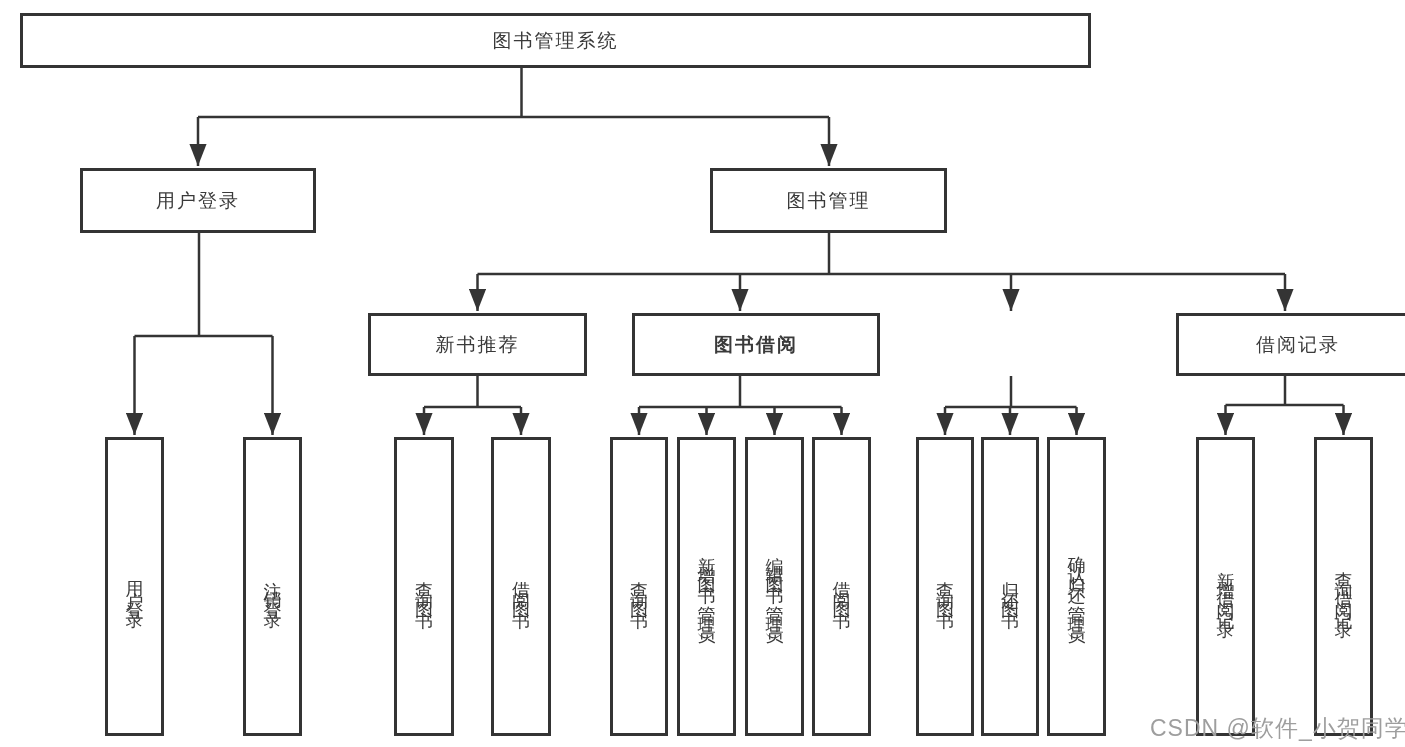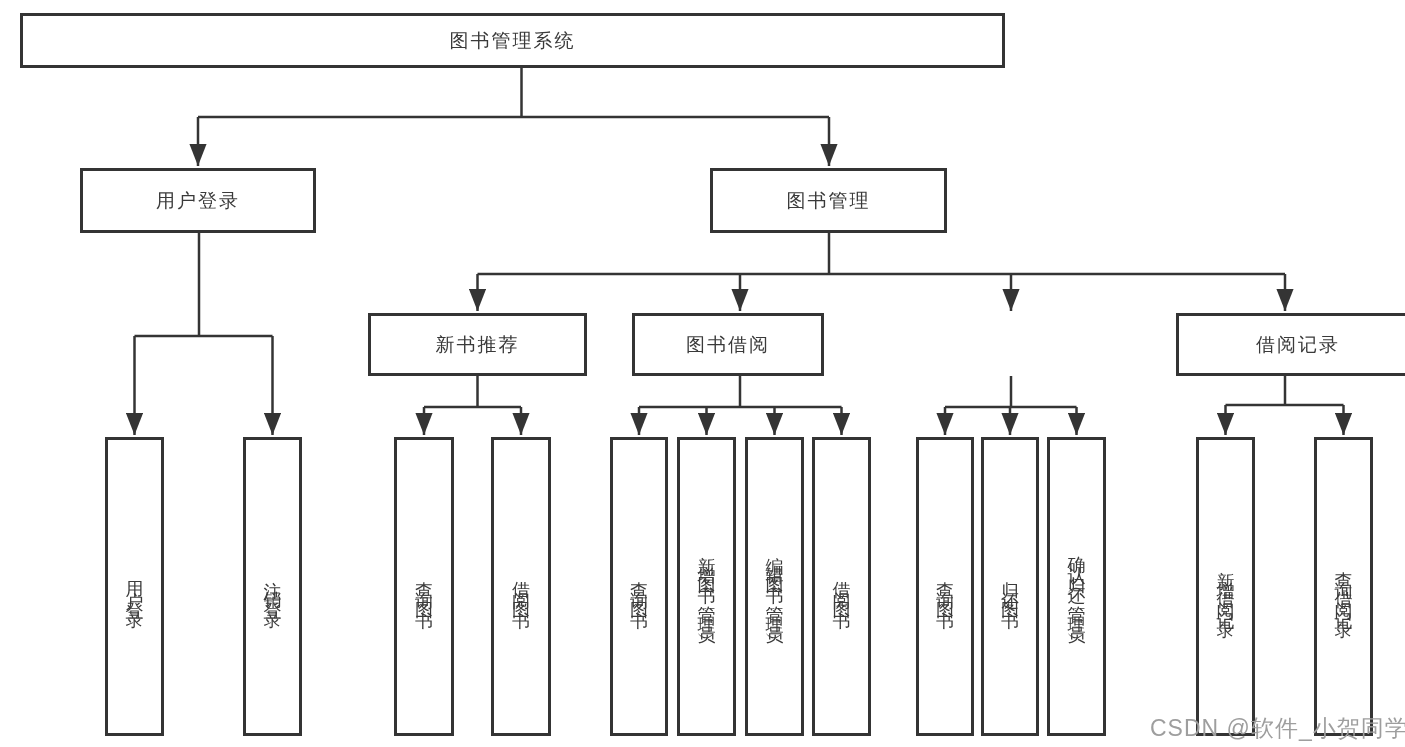--- a/index.html
+++ b/index.html
@@ -10,21 +10,21 @@
     font-family:"Liberation Sans","DejaVu Sans",sans-serif;
   }
   svg.connectors{position:absolute;left:0;top:0;color:var(--line,#343434);}
   .box{
     position:absolute;box-sizing:border-box;background:#ffffff;
     border:3px solid var(--border,#343434);
     display:flex;align-items:center;justify-content:center;
     z-index:2;
   }
   .hlabel{font-size:19px;letter-spacing:2px;white-space:nowrap;}
-  .root-box{left:20px;top:13px;width:985px;height:55px;}
+  .root-box{left:20px;top:13px;width:1071px;height:55px;}
   .lvl2{top:168px;height:65px;}
   .lvl3{top:313px;height:63px;}
   .leaf{top:437px;height:299px;}
   .vlabel{
     writing-mode:vertical-rl;text-orientation:mixed;
     font-size:18px;letter-spacing:10px;line-height:1;white-space:nowrap;
   }
   .watermark{
     position:absolute;left:1150px;top:713px;z-index:6;
     font-size:23px;letter-spacing:1px;color:var(--watermark,#9e9e9e);white-space:nowrap;
@@ -99,21 +99,21 @@
   <div class="box lvl2" style="left:80px;width:236px;">
     <span class="hlabel">用户登录</span>
   </div>
   <div class="box lvl3" style="left:368px;width:219px;">
     <span class="hlabel">新书推荐</span>
   </div>
 
   <div class="box lvl2" style="left:710px;width:237px;">
     <span class="hlabel">图书管理</span>
   </div>
-  <div class="box lvl3" style="left:632px;width:192px;">
+  <div class="box lvl3" style="left:632px;width:248px;font-weight:bold;">
     <span class="hlabel">图书借阅</span>
   </div>
   <div class="box lvl3" style="left:1176px;width:244px;">
     <span class="hlabel">借阅记录</span>
   </div>
 
   <div class="box leaf" style="left:105px;width:59px;">
     <span class="vlabel">用户登录</span>
   </div>
   <div class="box leaf" style="left:243px;width:59px;">

